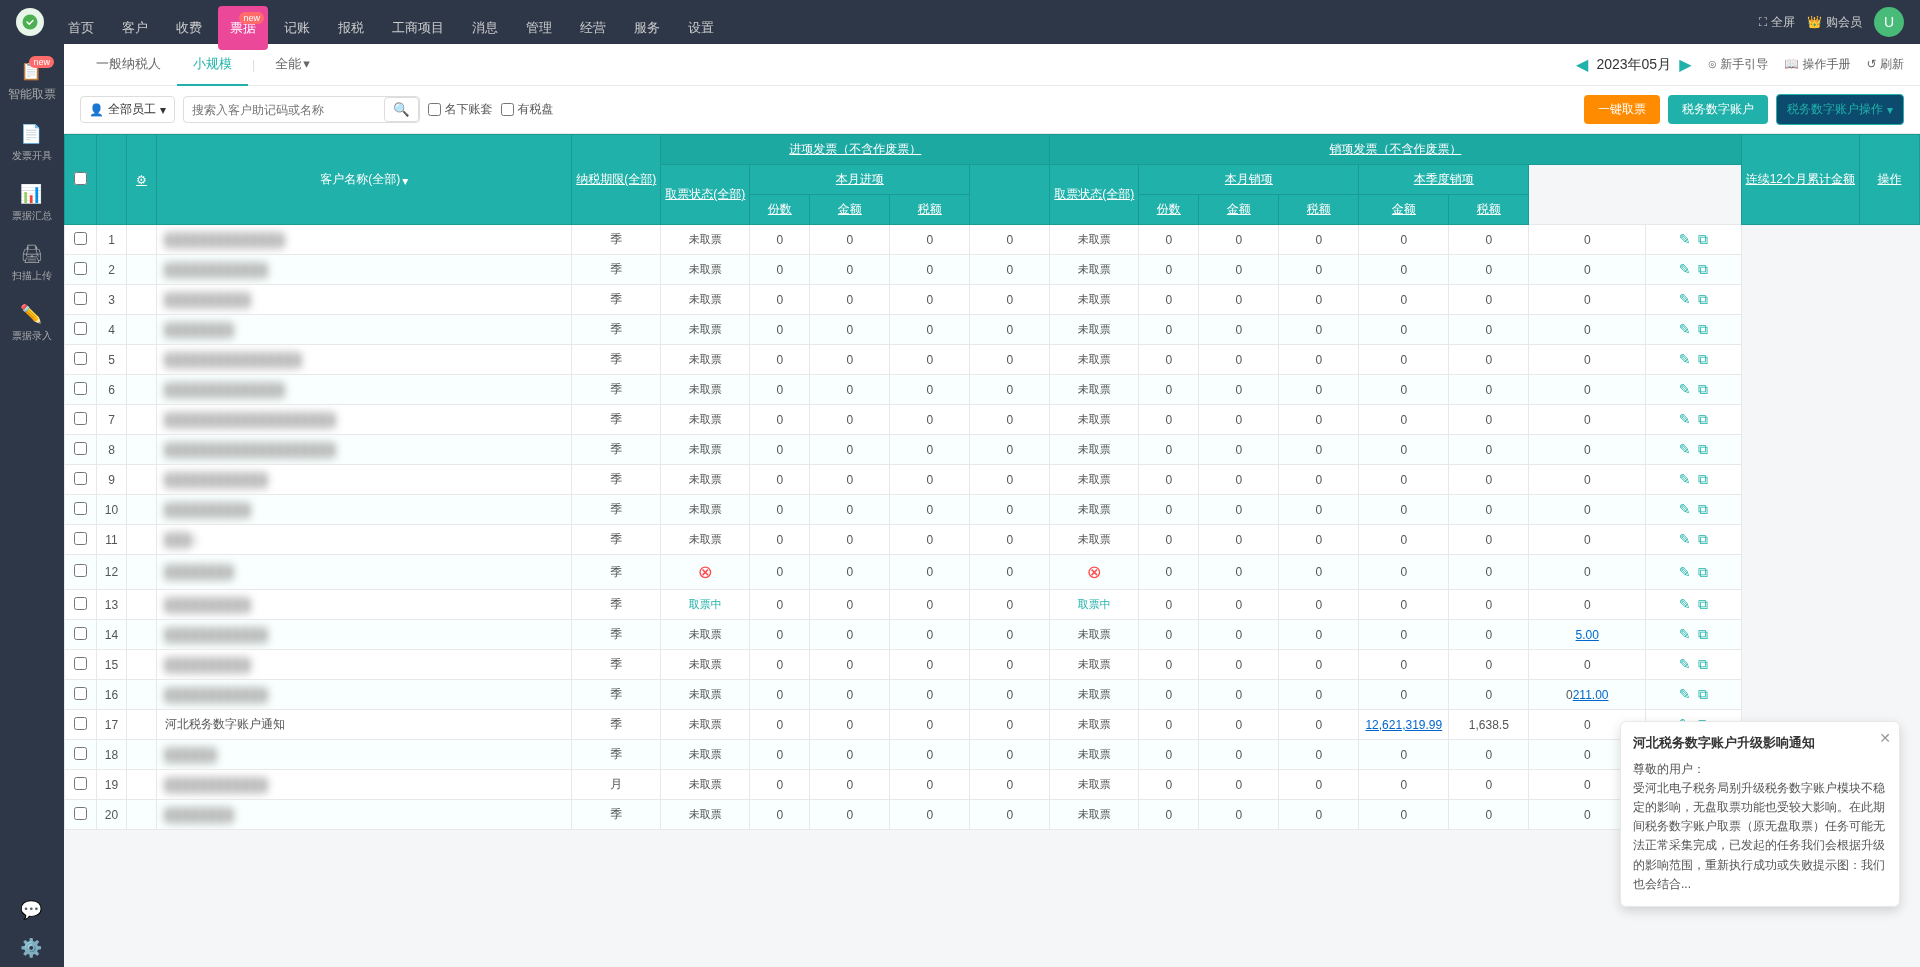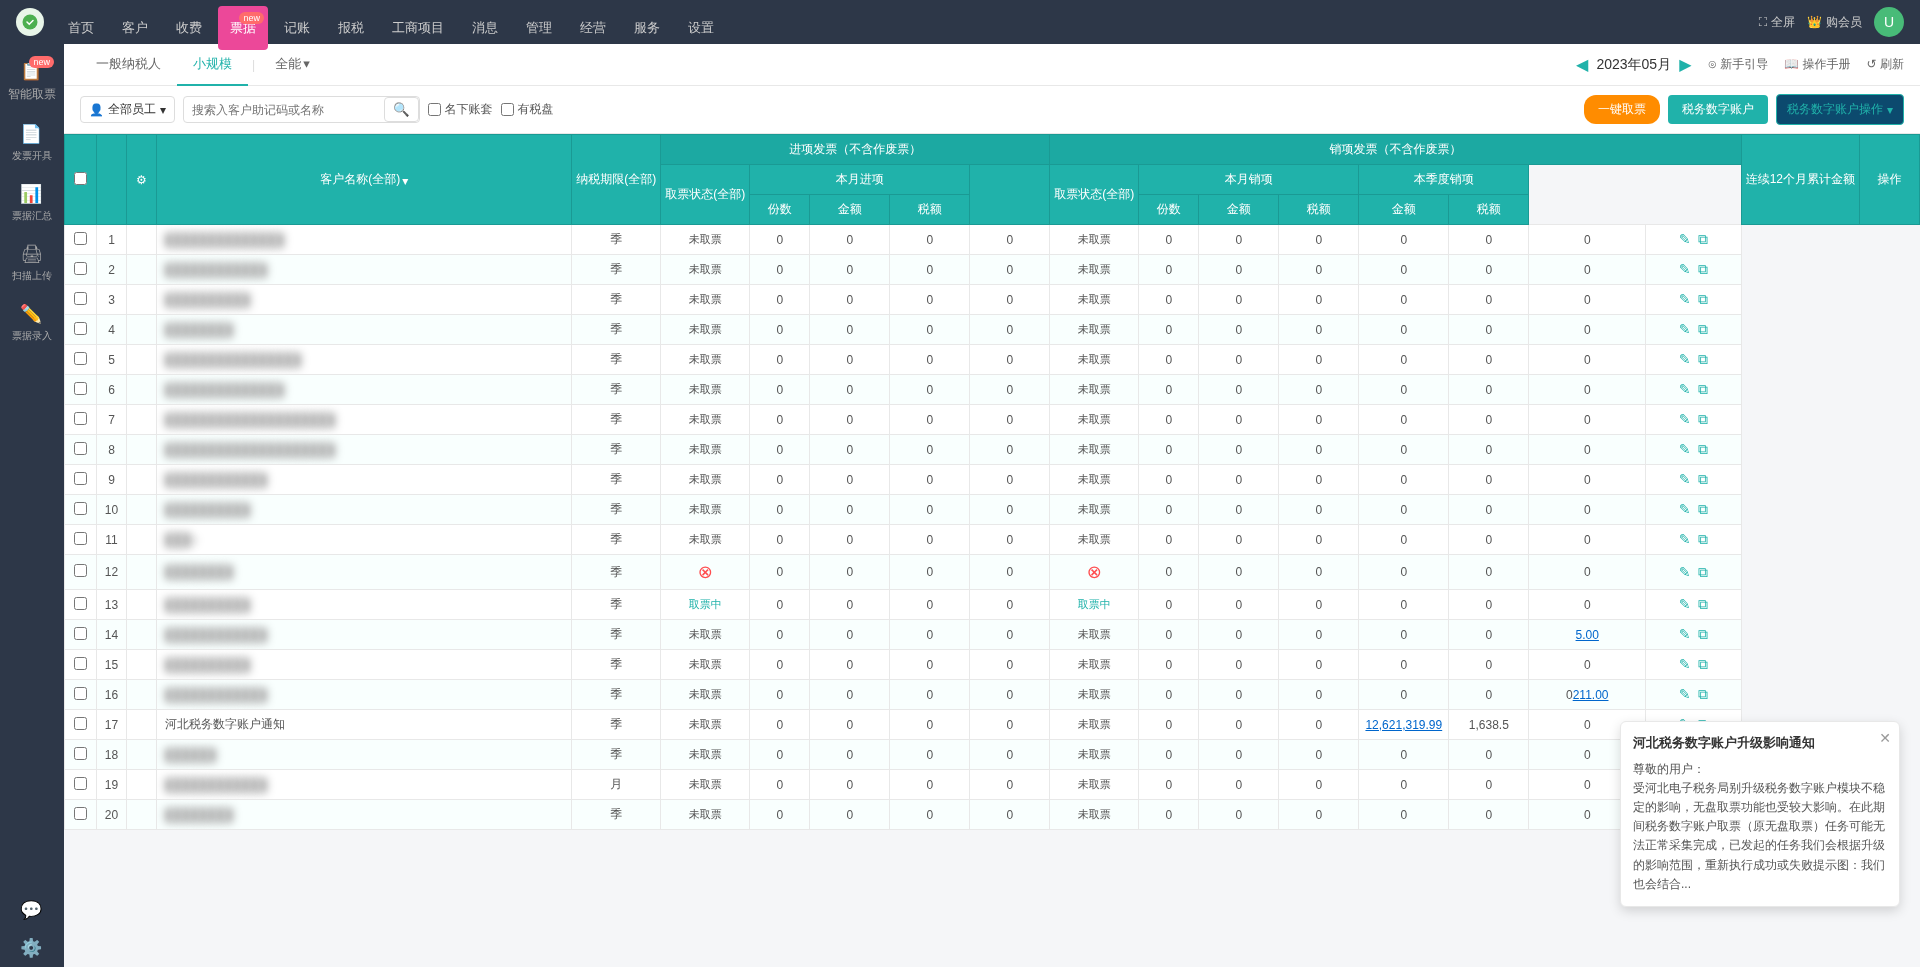--- a/index.html
+++ b/index.html
@@ -36,28 +36,28 @@
     .month-nav .arrow { cursor: pointer; color: #20b2aa; font-size: 16px; }
     .month-text { font-size: 14px; font-weight: 500; color: #333; }
 
     
     .toolbar { background: #fff; padding: 8px 16px; display: flex; align-items: center; gap: 8px; border-bottom: 1px solid #e8e8e8; flex-wrap: wrap; }
     .select-box { border: 1px solid #ddd; border-radius: 4px; padding: 4px 8px; font-size: 12px; display: flex; align-items: center; gap: 4px; cursor: pointer; background: #fff; color: #333; }
     .search-box { border: 1px solid #ddd; border-radius: 4px; padding: 4px 8px; font-size: 12px; width: 200px; outline: none; }
     .search-btn { border: 1px solid #ddd; background: #fff; border-radius: 4px; padding: 4px 8px; cursor: pointer; color: #666; }
     .checkbox-label { display: flex; align-items: center; gap: 4px; font-size: 12px; color: #555; cursor: pointer; }
     .toolbar-right { margin-left: auto; display: flex; align-items: center; gap: 8px; }
-    .btn-primary { background: #ff8c00; color: #fff; border: none; border-radius: 12px; padding: 6px 14px; font-size: 12px; cursor: pointer; font-weight: 500; }
+    .btn-primary { background: #ff8c00; color: #fff; border: none; border-radius: 4px; padding: 6px 14px; font-size: 12px; cursor: pointer; font-weight: 500; }
     .btn-cyan { background: #20b2aa; color: #fff; border: none; border-radius: 4px; padding: 6px 14px; font-size: 12px; cursor: pointer; }
     .btn-outline { border: 1px solid #20b2aa; color: #20b2aa; background: #0c4a6e; border-radius: 4px; padding: 6px 10px; font-size: 12px; cursor: pointer; display: flex; align-items: center; gap: 4px; }
 
     
     .table-container { flex: 1; overflow: auto; padding: 0 0 8px 0; }
     table { width: 100%; border-collapse: collapse; font-size: 12px; }
-    thead tr th { background: #20b2aa; color: #fff; text-align: center; padding: 6px 4px; border: 1px solid #1a9a94; font-weight: normal; white-space: nowrap; }
+    thead tr th { background: #20b2aa; color: #fff; text-align: center; padding: 6px 4px; border: 1px solid #1a9a94; font-weight: normal; white-space: nowrap; text-decoration: underline; }
     tbody tr { background: #fff; }
     tbody tr:nth-child(even) { background: #f9fffe; }
     tbody td { text-align: center; padding: 6px 4px; border: 1px solid #e8e8e8; color: #555; white-space: nowrap; }
     tbody td.name-cell { text-align: left; padding-left: 8px; max-width: 220px; overflow: hidden; }
     .blur-text { color: transparent; text-shadow: 0 0 8px #aaa; user-select: none; display: inline-block; min-width: 80px; }
     .tag-unget { color: #555; font-size: 11px; }
     .tag-getting { color: #20b2aa; font-size: 11px; }
     .tag-error { color: #ff4d4f; font-size: 18px; }
     .action-icon { color: #20b2aa; cursor: pointer; font-size: 14px; margin: 0 2px; }
     .highlight-num { color: #0066cc; text-decoration: underline; cursor: pointer; }

